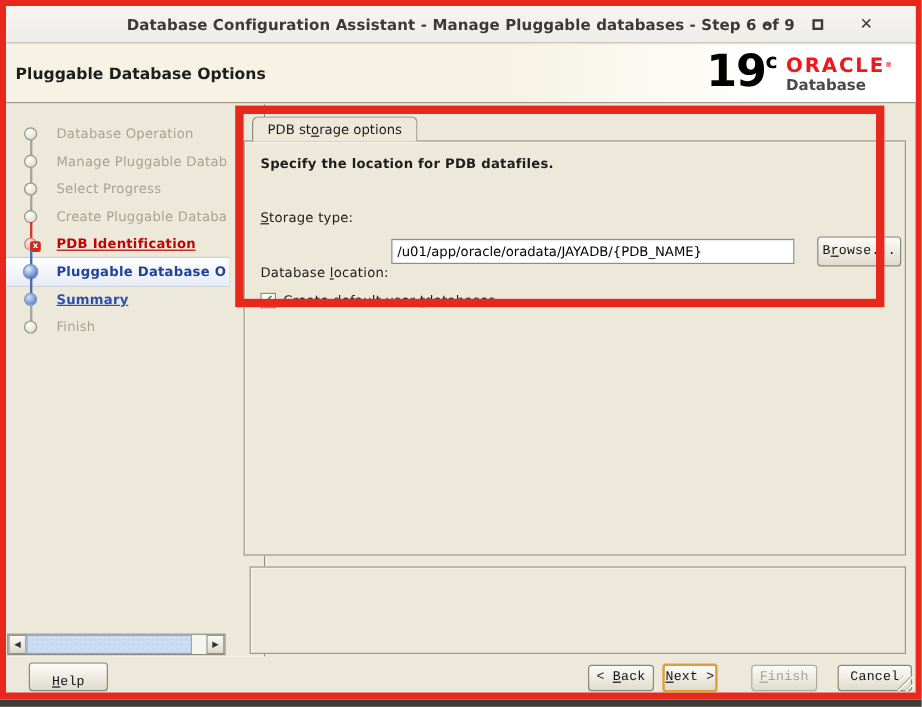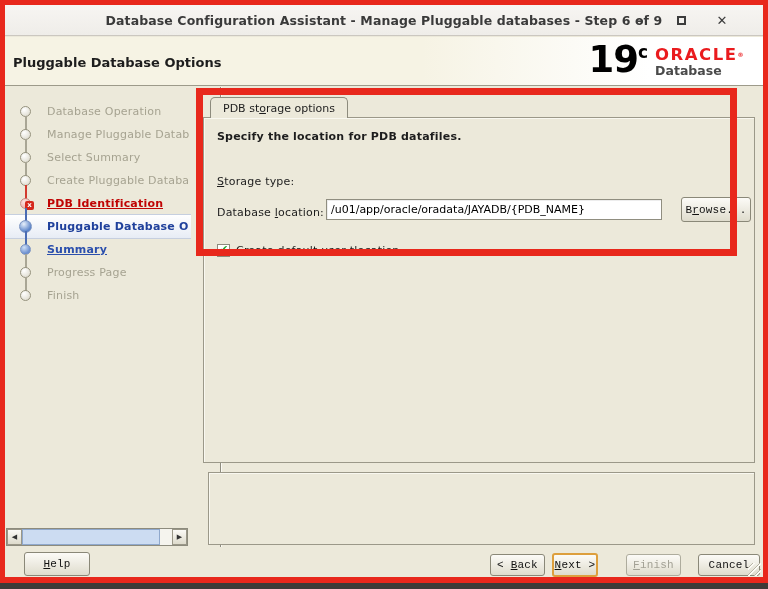--- a/index.html
+++ b/index.html
@@ -101,21 +101,21 @@
               font-size:11px; line-height:11px; color:#21a62e; font-weight:700; text-align:center; }
   .checkbox.checked::before { content:"✔"; position:relative; top:-1px; }
   .cb-label { margin-left:6px; font-size:11px; color:#1d1d1d; letter-spacing:0.2px; }
 
   
   .msg-panel { position:absolute; left:203px; top:385px; width:547px; height:73px;
                border:1px solid #9b9889; background:#ece9da; box-shadow:inset 1px 1px 0 #f9f8f0; }
 
   
   .footer { position:absolute; left:0; top:460px; width:758px; height:31px; }
-  .help-btn { position:absolute; left:7px; top:5px; width:66px; height:24px; }
+  .help-btn { position:absolute; left:7px; top:5px; width:66px; height:24px;align-items:flex-end; }
   .back-btn { position:absolute; left:473px; top:7px; width:55px; height:22px; }
   .next-btn { position:absolute; left:535px; top:6px; width:46px; height:24px; border:2px solid #dd9f3d; }
   .finish-btn { position:absolute; left:609px; top:7px; width:55px; height:22px; color:#a3a195; border-color:#aeac9d; }
   .cancel-btn { position:absolute; left:681px; top:7px; width:62px; height:22px; }
   .u { text-decoration:underline; }
 
   .resize-grip { position:absolute; right:2px; bottom:2px; width:13px; height:13px;
                  background:repeating-linear-gradient(135deg, transparent 0 3px, #b7b4a5 3px 4px, #fdfcf6 4px 5px); }
 
   
@@ -160,21 +160,21 @@
               <span class="step-label st-disabled">Database Operation</span>
             </div>
             <div class="step-row">
               <span class="seg seg-gray"></span>
               <span class="dot"></span>
               <span class="step-label st-disabled">Manage Pluggable Database</span>
             </div>
             <div class="step-row">
               <span class="seg seg-gray"></span>
               <span class="dot"></span>
-              <span class="step-label st-disabled">Select Summary</span>
+              <span class="step-label st-disabled">Select Progress</span>
             </div>
             <div class="step-row">
               <span class="seg seg-gray"></span>
               <span class="dot"></span>
               <span class="step-label st-disabled">Create Pluggable Database</span>
             </div>
             <div class="step-row">
               <span class="seg seg-red"></span>
               <span class="dot dot-error"></span>
               <span class="badge-x">x</span>
@@ -182,25 +182,20 @@
             </div>
             <div class="step-row row-highlight">
               <span class="seg seg-blue"></span>
               <span class="dot dot-current"></span>
               <span class="step-label st-current">Pluggable Database Options</span>
             </div>
             <div class="step-row">
               <span class="seg seg-blue"></span>
               <span class="dot dot-link"></span>
               <span class="step-label st-link">Summary</span>
-            </div>
-            <div class="step-row">
-              <span class="seg seg-gray"></span>
-              <span class="dot"></span>
-              <span class="step-label st-disabled">Progress Page</span>
             </div>
             <div class="step-row">
               <span class="seg seg-gray"></span>
               <span class="dot"></span>
               <span class="step-label st-disabled">Finish</span>
             </div>
           </div>
         <div class="hscroll">
           <span class="sb-btn">◀</span>
           <span class="sb-thumb"></span>
@@ -215,32 +210,32 @@
           <span>rage options</span>
       </div>
 
       <div class="panel">
         <div class="desc">Specify the location for PDB datafiles.</div>
 
         <div class="field-label" style="top:57px">
           <span></span><span class="u">S</span><span>torage type:</span>
         </div>
 
-        <div class="field-label" style="top:88px">
+        <div class="field-label" style="top:103px">
           <span>Database </span><span class="u">l</span><span>ocation:</span>
         </div>
         <input class="textfield" type="text" value="/u01/app/oracle/oradata/JAYADB/{PDB_NAME}" style="">
         <button class="btn browse">
           <span><span>B</span><span class="u">r</span><span>owse...</span></span>
         </button>
 
         <div class="cb-row">
           <span class="checkbox checked" id="tablespace-checkbox"></span>
           <span class="cb-label">
-            <span>Create default user </span><span class="u">t</span><span>location</span>
+            <span>Create default user </span><span class="u">t</span><span>databases</span>
           </span>
         </div>
       </div>
 
       <div class="msg-panel"></div>
 
       <div class="footer">
         <button class="btn help-btn">
           <span><span></span><span class="u">H</span><span>elp</span></span>
         </button>

